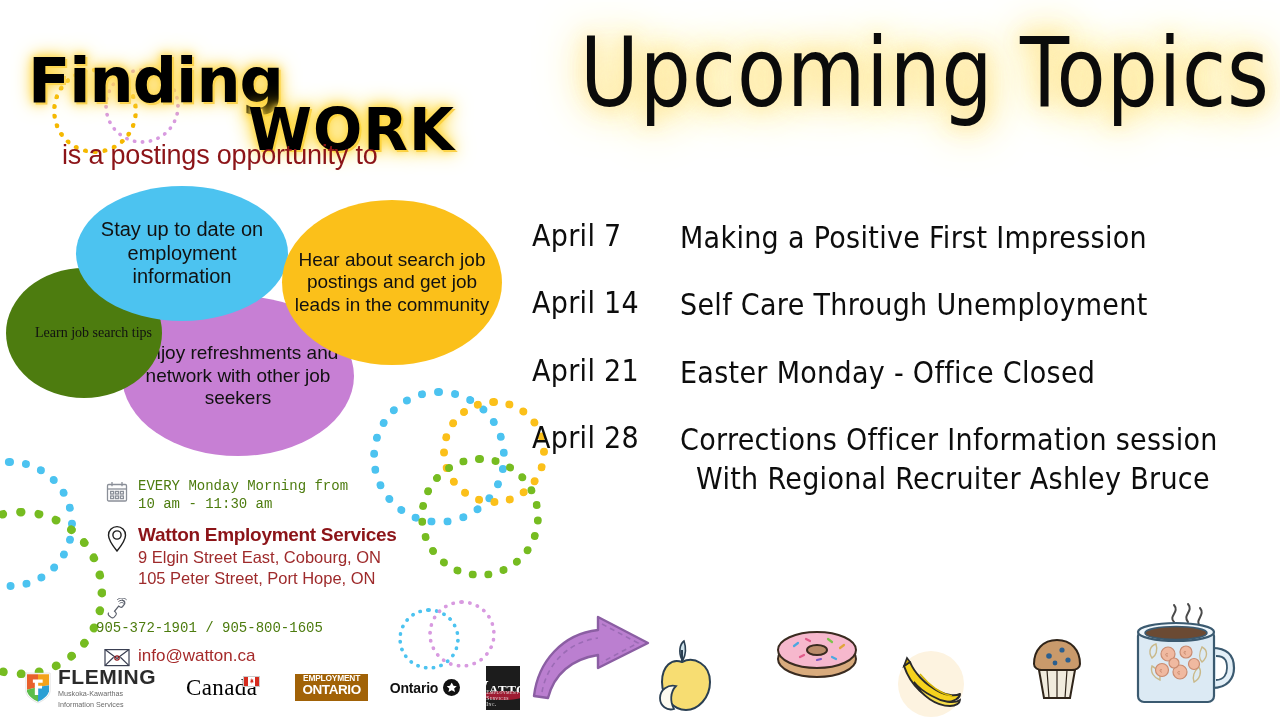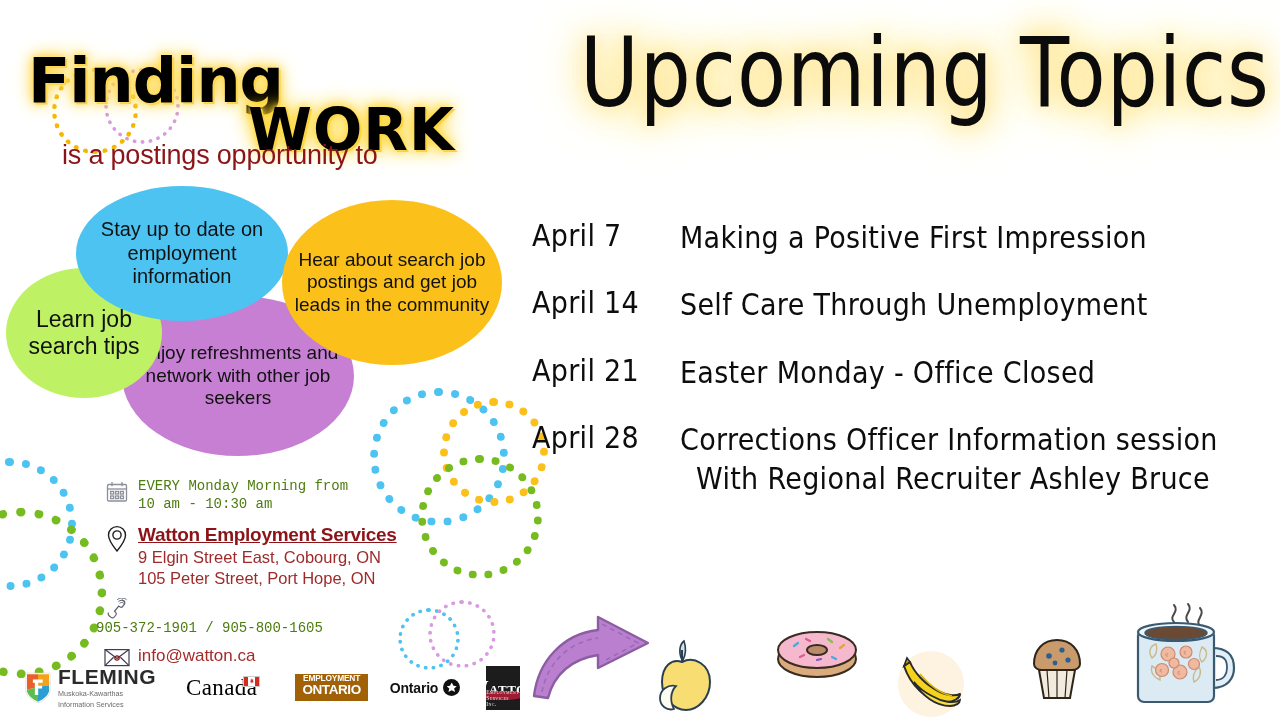--- a/index.html
+++ b/index.html
@@ -86,24 +86,25 @@
     justify-content: flex-end;
     text-align: center;
     color: #111111;
     font-family: "Liberation Sans", sans-serif;
     line-height: 1.18;
     box-sizing: border-box;
   }
   .bubble-green {
     left: 6px; top: 268px;
     width: 156px; height: 130px;
-    background: #bef264;
-    font-size: 23px;
+    background: #4d7c0f;
+    font-size: 14px;
     z-index: 2;
     padding: 0 10px;
+    font-family: Liberation Serif, serif;
   }
   .bubble-blue {
     left: 76px; top: 186px;
     width: 212px; height: 135px;
     background: #4cc3f0;
     font-size: 20px;
     z-index: 3;
     padding: 0 8px;
   }
   .bubble-purple {
@@ -148,21 +149,20 @@
     color: #4d7c0f;
     line-height: 1.28;
   }
   .org-name {
     font-family: "Liberation Sans", sans-serif;
     font-weight: 700;
     font-size: 19px;
     color: #8c1418;
     letter-spacing: -0.3px;
     line-height: 1.25;
-    text-decoration: underline;
   }
   .addr {
     font-family: "Liberation Sans", sans-serif;
     font-size: 16.5px;
     color: #9e2a2b;
     line-height: 1.3;
   }
   .email {
     font-family: "Liberation Sans", sans-serif;
     font-size: 17px;
@@ -423,21 +423,21 @@
             <rect x="5.6" y="11.4" width="3" height="2.6"></rect>
             <rect x="10.5" y="11.4" width="3" height="2.6"></rect>
             <rect x="15.4" y="11.4" width="3" height="2.6"></rect>
             <rect x="5.6" y="16" width="3" height="2.6"></rect>
             <rect x="10.5" y="16" width="3" height="2.6"></rect>
             <rect x="15.4" y="16" width="3" height="2.6"></rect>
           </svg>
         </div>
         <div class="ctext">
           <div>EVERY Monday Morning from</div>
-          <div>10 am - 10:30 am</div>
+          <div>10 am - 11:30 am</div>
         </div>
       </div>
 
       <div class="crow" style="margin-bottom:7px;">
         <div class="cicon">
           <svg width="24" height="28" viewBox="0 0 24 28" fill="none" stroke="#1f1f1f" stroke-width="1.4">
             <path d="M12 26 C12 26 20.5 15.5 20.5 10.2 C20.5 5.4 16.6 1.6 12 1.6 C7.4 1.6 3.5 5.4 3.5 10.2 C3.5 15.5 12 26 12 26 Z"></path>
             <circle cx="12" cy="10" r="4.1"></circle>
           </svg>
         </div>

